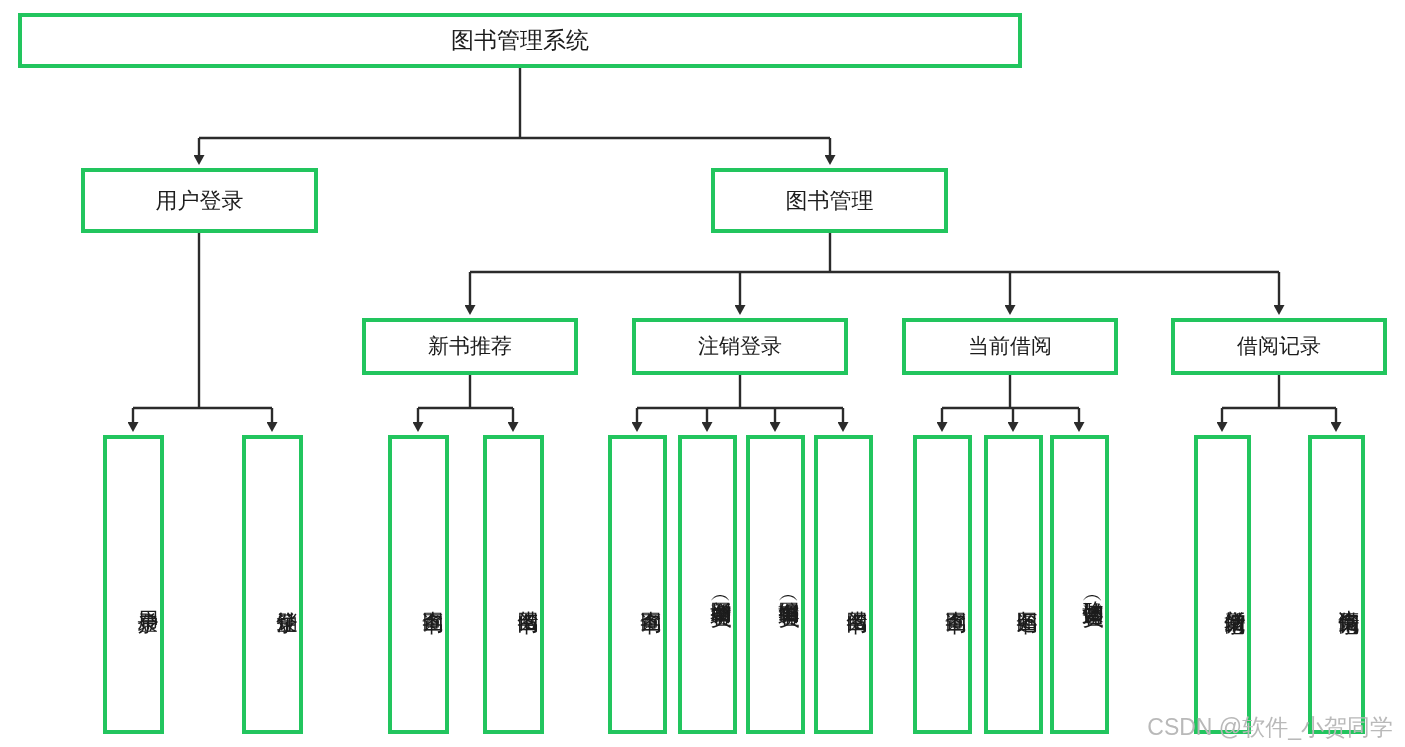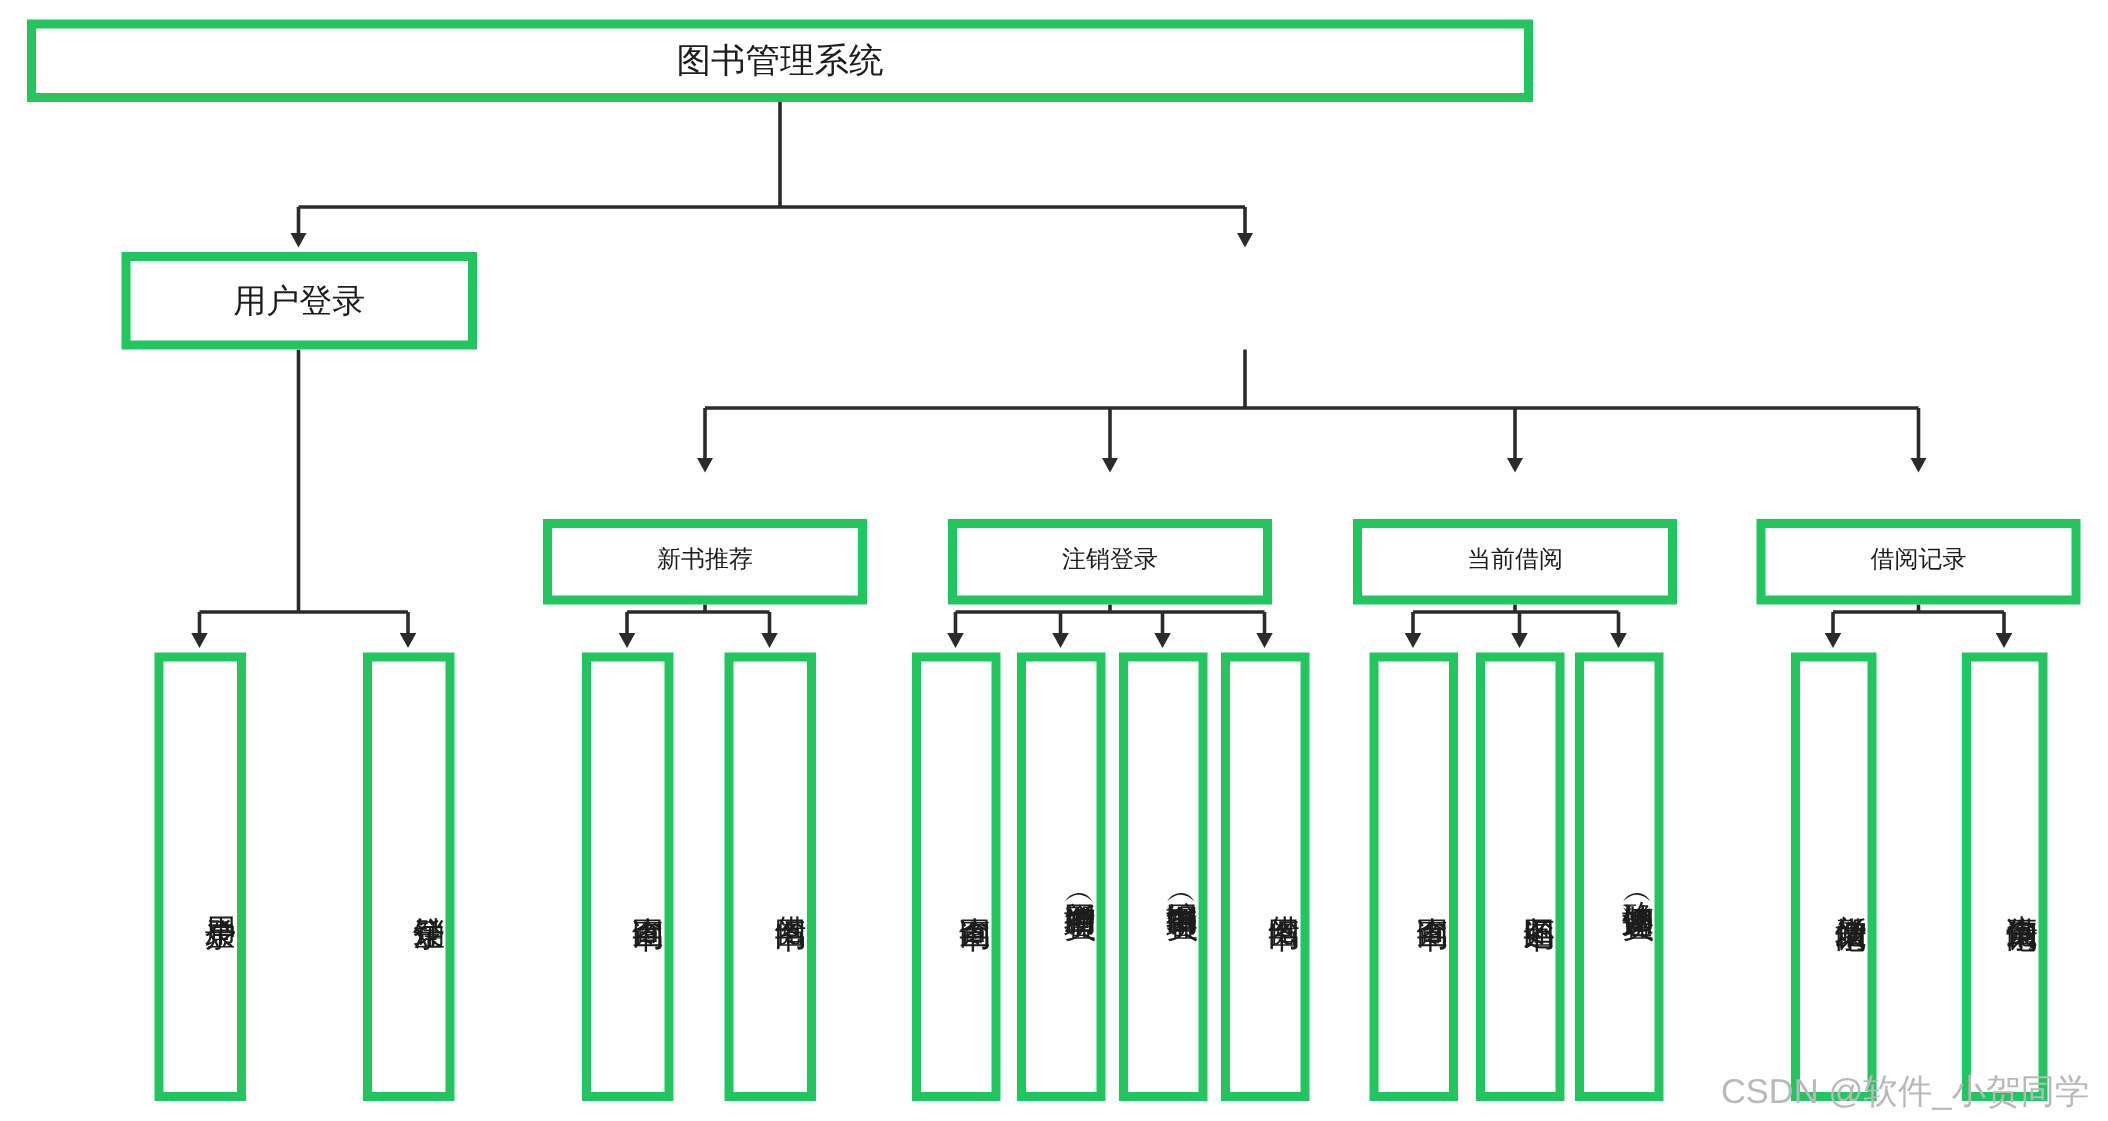--- a/index.html
+++ b/index.html
@@ -18,32 +18,32 @@
   #edges {
     position: absolute;
     left: 0; top: 0;
     width: 1405px;
     height: 747px;
     pointer-events: none;
   }
   .node {
     position: absolute;
     box-sizing: border-box;
-    border: 6px solid #22c55e;
+    border: 4px solid #22c55e;
     background: #ffffff;
     display: flex;
     align-items: center;
     justify-content: center;
     color: #1c1c1c;
     line-height: 1.18;
     text-align: center;
   }
   .node.root      { font-size: 23px; }
   .node.level2    { font-size: 22px; }
-  .node.level3    { font-size: 16px; margin-top: 28px; }
+  .node.level3    { font-size: 21px; }
   .node.leaf {
     font-size: 21px;
     writing-mode: vertical-rl;
     text-orientation: upright;
     align-items: flex-start;
     justify-content: center;
     padding-top: 22px;
     letter-spacing: 1px;
     white-space: nowrap;
   }
@@ -112,20 +112,21 @@
       <path d="M1279,375 L1279,408"></path>
       <path d="M1222,408 L1336,408"></path>
       <path d="M1222,408 L1222,423" marker-end="url(#arrow)"></path>
       <path d="M1336,408 L1336,423" marker-end="url(#arrow)"></path>
     </g>
   </svg>
 
   <div class="node root" style="left: 18px; top: 13px; width: 1004px; height: 55px;">图书管理系统</div>
 
   <div class="node level2" style="left: 81px; top: 168px; width: 237px; height: 65px;">用户登录</div>
+  <div class="node level2" style="left: 711px; top: 168px; width: 237px; height: 65px;">图书管理</div>
 
   <div class="node level3" style="left: 362px; top: 318px; width: 216px; height: 57px;">新书推荐</div>
   <div class="node level3" style="left: 632px; top: 318px; width: 216px; height: 57px;">注销登录</div>
   <div class="node level3" style="left: 1171px; top: 318px; width: 216px; height: 57px;">借阅记录</div>
   <div class="node level3" style="left: 902px; top: 318px; width: 216px; height: 57px;">当前借阅</div>
 
   <div class="node leaf" style="left: 103px; top: 435px; width: 61px; height: 299px;">用户登录</div>
   <div class="node leaf" style="left: 242px; top: 435px; width: 61px; height: 299px;">注销登录</div>
   <div class="node leaf" style="left: 388px; top: 435px; width: 61px; height: 299px;">查询图书</div>
   <div class="node leaf" style="left: 483px; top: 435px; width: 61px; height: 299px;">借阅图书</div>

